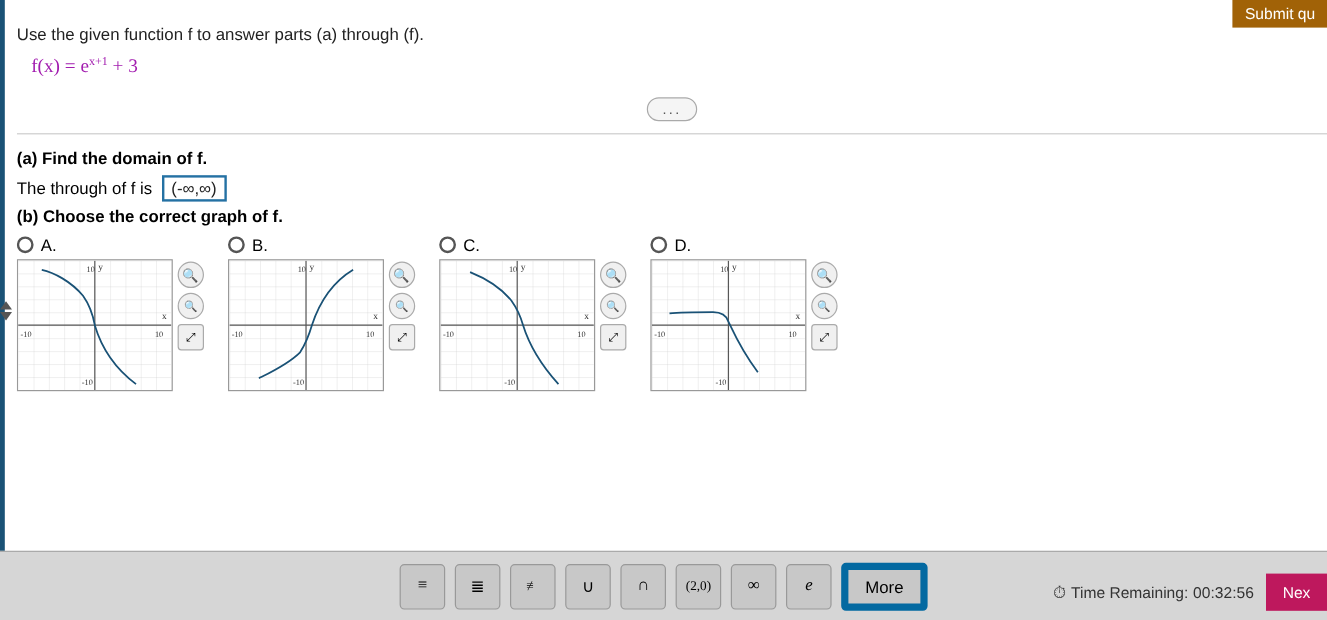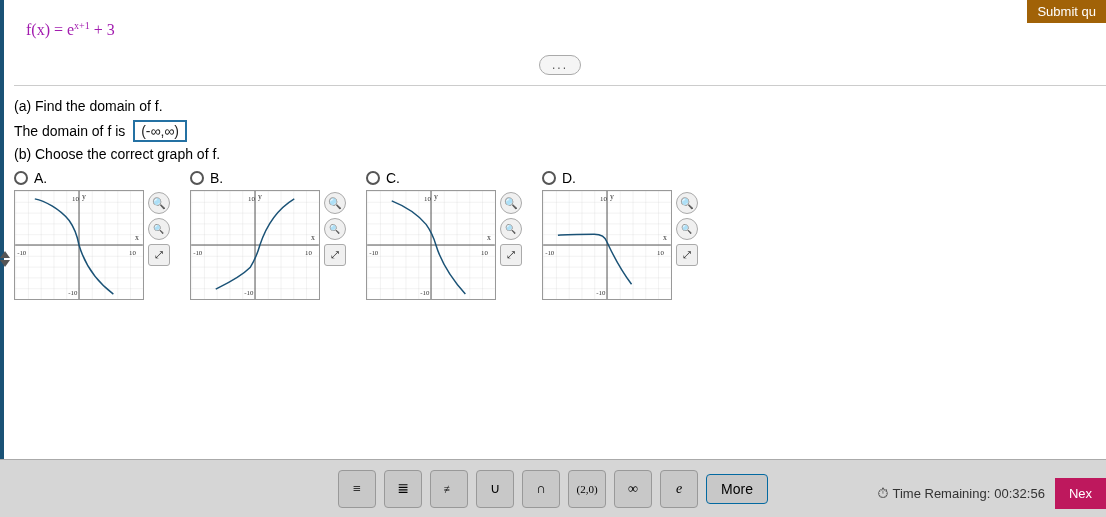--- a/index.html
+++ b/index.html
@@ -81,21 +81,21 @@
     }
 
     .horizontal-divider {
       border: none;
       border-top: 1px solid #ccc;
       margin: 6px 0 12px 0;
     }
 
     .part-label {
       font-size: 14px;
-      font-weight: normal;
+      font-weight: bold;
       font-family: Arial, sans-serif;
       margin-bottom: 6px;
     }
 
     .domain-text {
       font-size: 14px;
       font-family: Arial, sans-serif;
       margin-bottom: 4px;
     }
 
@@ -229,21 +229,21 @@
       align-items: center;
       justify-content: center;
       cursor: pointer;
       font-size: 14px;
       font-family: 'Times New Roman', serif;
     }
 
     .toolbar-btn-more {
       padding: 6px 14px;
       background: #c8c8c8;
-      border: 1px solid #0369a1;
+      border: 6px solid #0369a1;
       border-radius: 4px;
       display: flex;
       align-items: center;
       justify-content: center;
       cursor: pointer;
       font-size: 14px;
       font-family: Arial, sans-serif;
     }
 
     
@@ -306,34 +306,35 @@
 
 <div class="left-arrows">
   <div class="left-arrow-up"></div>
   <div class="left-arrow-down"></div>
 </div>
 
 <div class="top-bar">Submit qu</div>
 
 <div class="main-content">
 
+  <div class="problem-header">Use the given function f to answer parts (a) through (f).</div>
 
   <div class="function-display">
     f(x) = e<span class="sup-text">x+1</span> + 3
   </div>
 
   <div class="separator-row">
     <button class="dotted-btn">...</button>
   </div>
 
   <hr class="horizontal-divider">
 
   <div class="part-label">(a) Find the domain of f.</div>
   <div class="domain-text">
-    <span>The domain of f is</span>
+    <span>The through of f is</span>
     <span class="domain-answer">(-∞,∞)</span>
   </div>
 
   <div class="part-label">(b) Choose the correct graph of f.</div>
 
   <div class="graph-choices">
 
     <div class="graph-option">
       <div class="option-header">
         <div class="radio-circle"></div>

